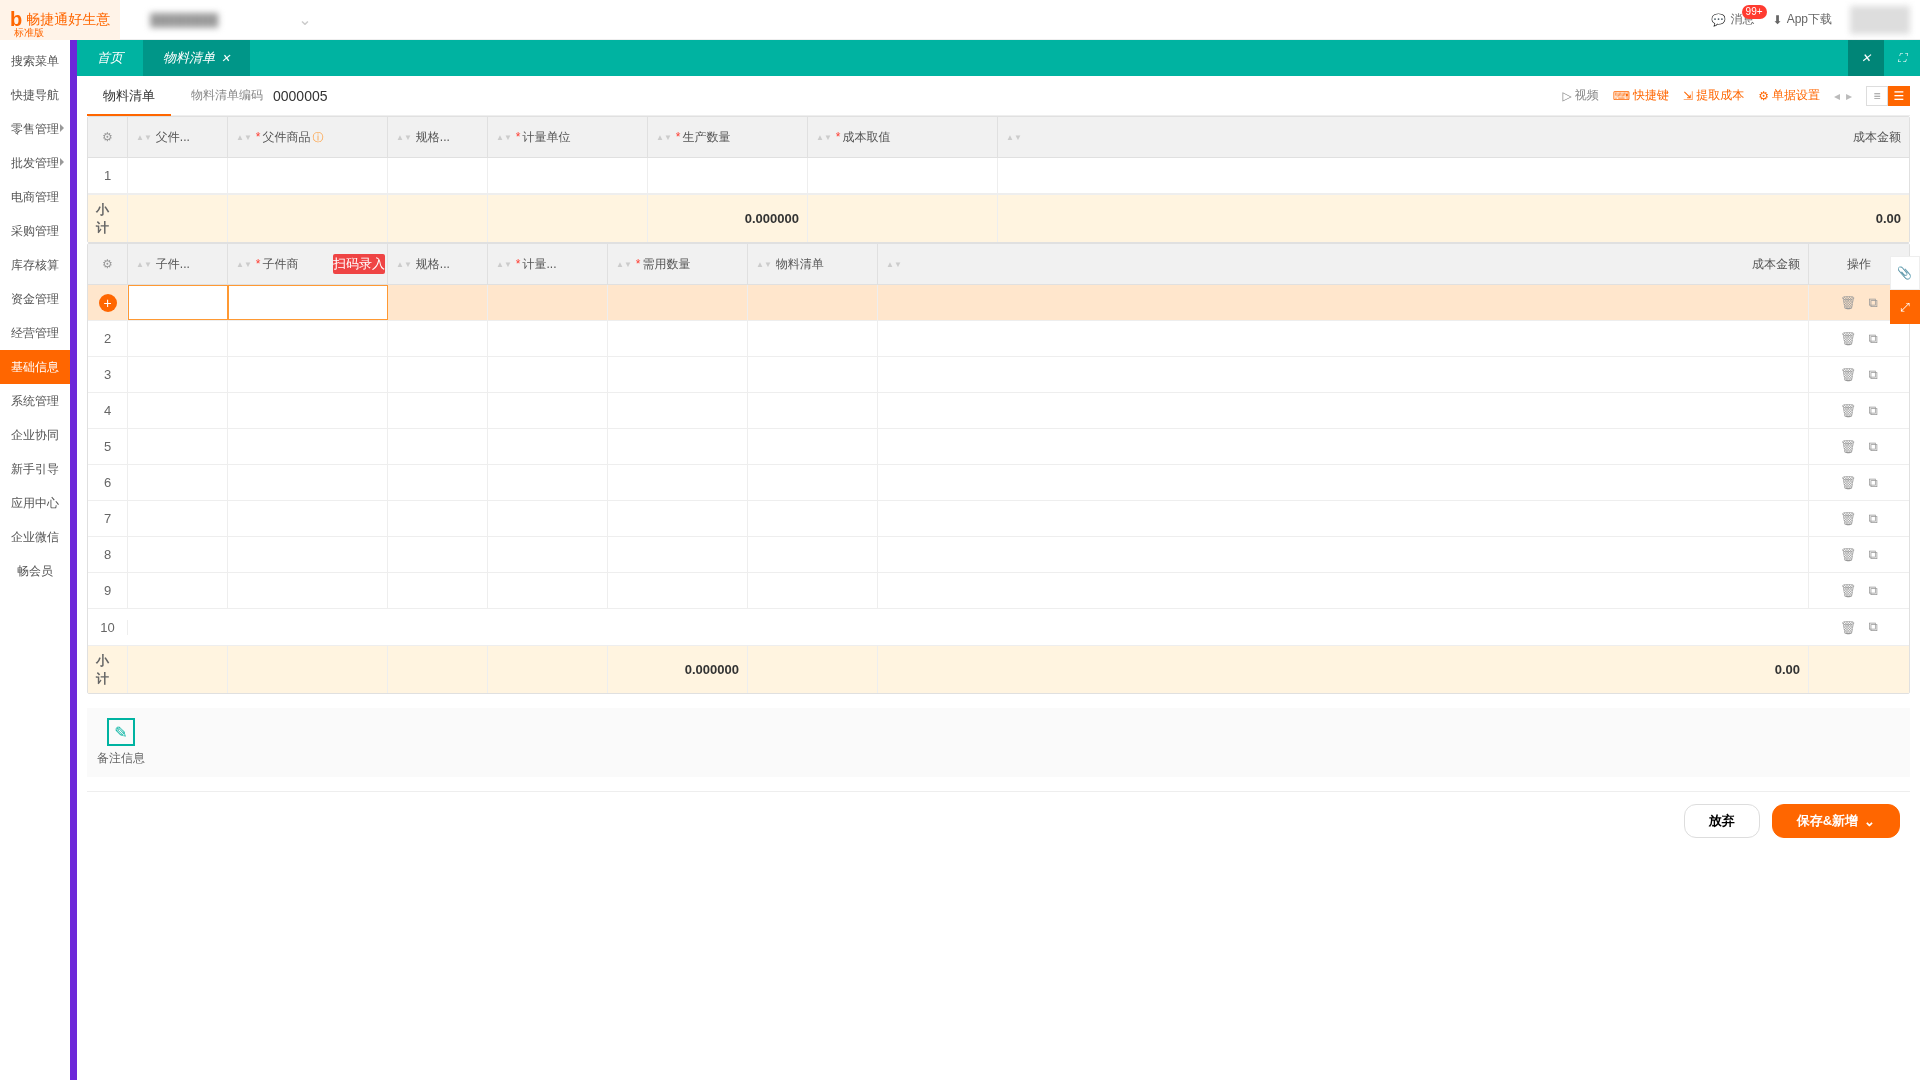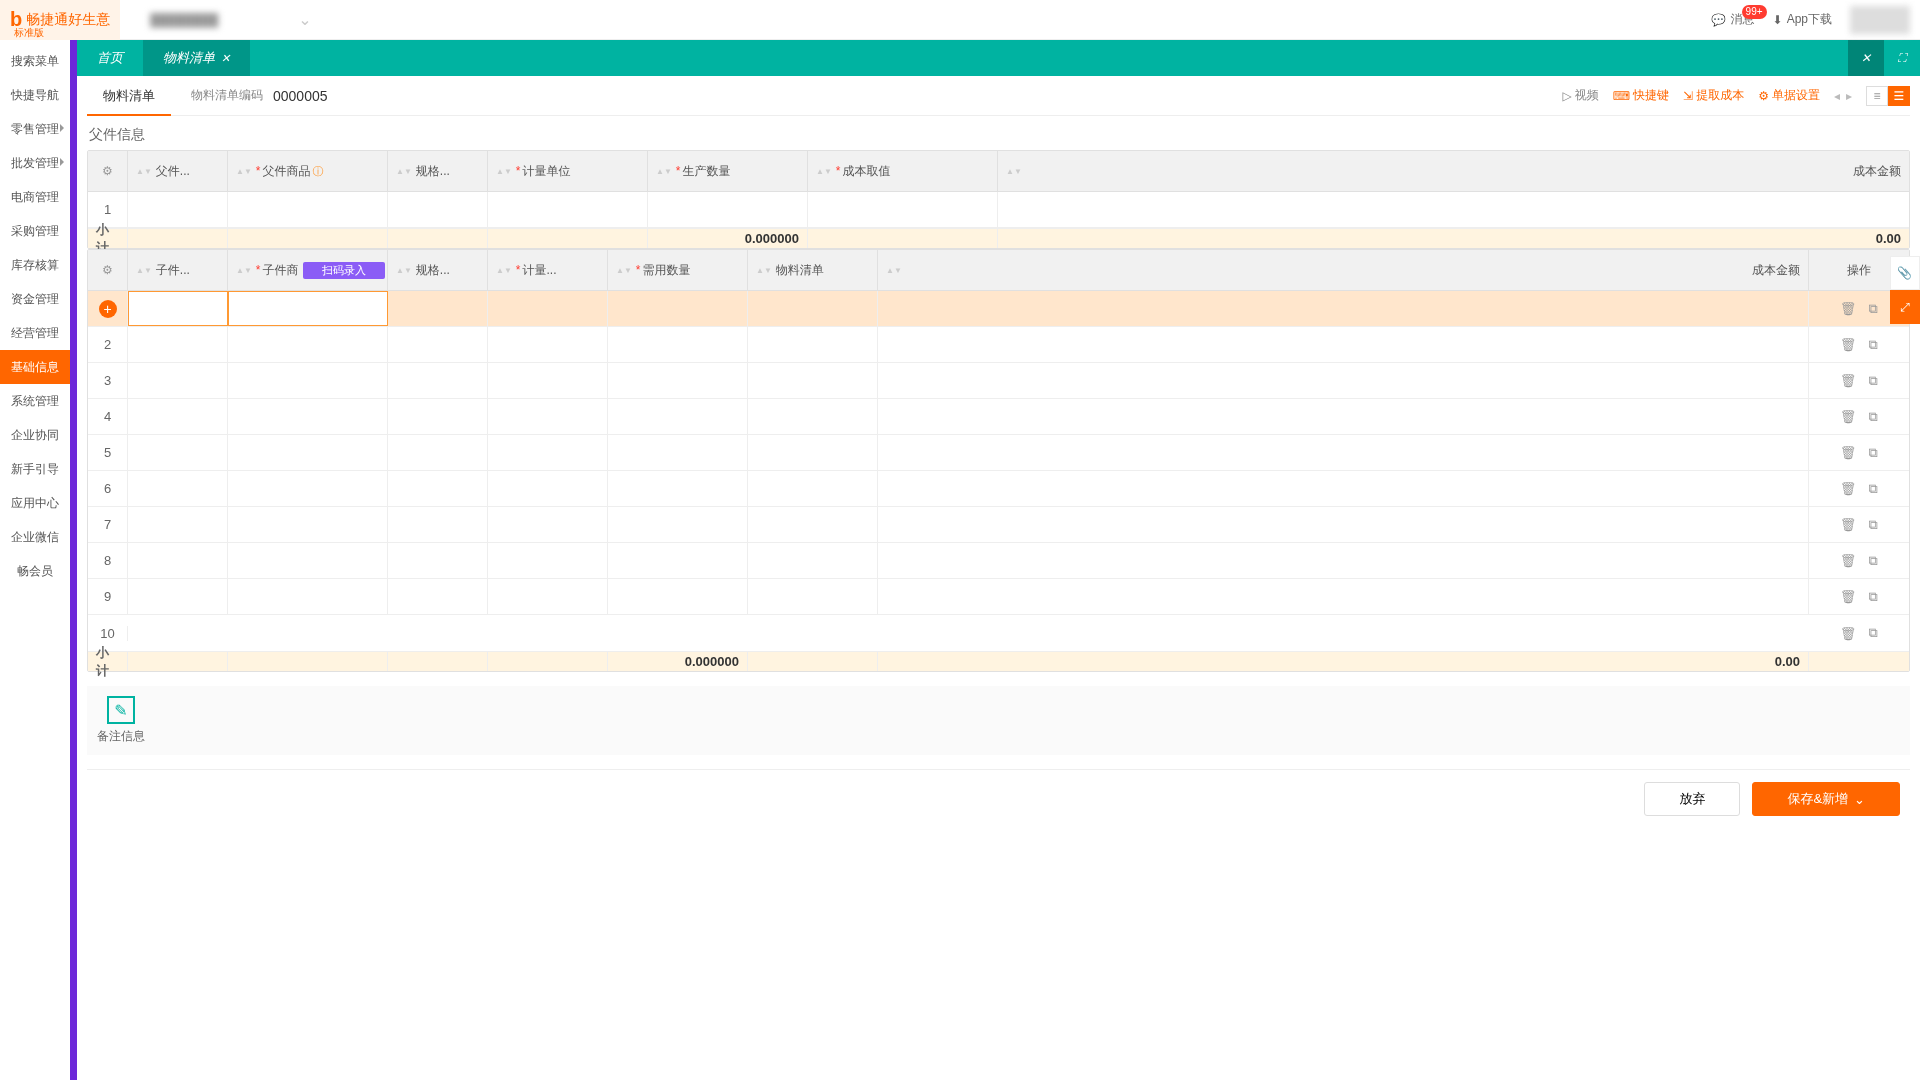--- a/index.html
+++ b/index.html
@@ -62,34 +62,34 @@
 .gear-cell { width: 40px; justify-content: center; color: #999; }
 
 .grid-row { display: flex; border-bottom: 1px solid #eee; height: 36px; }
 .grid-row:last-of-type { border-bottom: none; align-items: center; }
 .gc { border-right: 1px solid #eee; display: flex; align-items: center; padding: 0 8px; font-size: 13px; }
 .gc:last-child { border-right: none; }
 .row-num { width: 40px; justify-content: center; color: #666; }
 .grid-row.hl { background: #ffe6cc; }
 .grid-row.hl .gc.editable { background: #fff; border: 1px solid #ff9933; }
 .add-btn { width: 18px; height: 18px; border-radius: 50%; background: #ff6600; color: #fff; display: flex; align-items: center; justify-content: center; font-size: 14px; }
-.subtotal-row { display: flex; background: #fff4e0; height: 20px; font-weight: bold; border-top: 1px solid #eee; }
-.scan-tag { position: absolute; right: 2px; background: #8b5cf6; color: #fff; font-size: 11px; padding: 1px 19px; border-radius: 2px; }
+.subtotal-row { display: flex; background: #fff4e0; height: 48px; font-weight: bold; border-top: 1px solid #eee; }
+.scan-tag { position: absolute; right: 2px; background: #ef4444; color: #fff; font-size: 13px; padding: 1px 0; border-radius: 2px; }
 .op-cell { justify-content: center; gap: 12px; color: #999; }
 .op-ic { cursor: pointer; font-size: 13px; }
 
 .remark-area { margin-top: 14px; background: #fafafa; padding: 10px; display: flex; align-items: center; gap: 20px; }
 .remark-icon-wrap { display: flex; flex-direction: column; align-items: center; color: #00b3a1; }
 .remark-icon { width: 28px; height: 28px; border: 2px solid #00b3a1; display: flex; align-items: center; justify-content: center; font-size: 16px; }
 .remark-label { font-size: 12px; color: #666; margin-top: 4px; }
 .remark-input { flex: 1; border: none; border-bottom: 1px solid #e8e8e8; background: transparent; padding: 6px 4px; font-size: 12px; color: #333; outline: none; }
 .remark-input::placeholder { color: #bbb; }
 
 .footer { margin-top: 14px; padding: 12px 10px; border-top: 1px solid #eee; display: flex; justify-content: flex-end; gap: 12px; background: #fff; }
-.btn { padding: 7px 34px; border-radius: 3px; font-size: 13px; cursor: pointer; border: 1px solid #ddd; background: #fff; }
+.btn { padding: 7px 24px; border-radius: 12px; font-size: 13px; cursor: pointer; border: 1px solid #ddd; background: #fff; font-weight: bold; }
 .btn-primary { background: #ff6600; color: #fff; border-color: #ff6600; display: flex; align-items: center; gap: 6px; }
 
 .right-float { position: fixed; right: 0; top: 256px; display: flex; flex-direction: column; }
 .float-btn { width: 30px; height: 34px; display: flex; align-items: center; justify-content: center; border: 1px solid #eee; background: #fff; }
 .float-btn.orange { background: #ff6600; color: #fff; border-color: #ff6600; }
 
 .ar-right { justify-content: flex-end; }
 </style>
 </head>
 <body>
@@ -179,21 +179,20 @@
             <span>◂</span>
             <span>▸</span>
           </span>
           <div class="view-switch">
             <div class="view-btn">≡</div>
             <div class="view-btn active">☰</div>
           </div>
         </div>
       </div>
 
-      <div class="section-title">父件信息</div>
       <div class="grid">
         <div class="grid-header">
           <div class="gh gear-cell">⚙</div>
           <div class="gh" style="width:100px">
               <span class="sort-ind">▲▼</span>
               <span>父件...</span>
             </div>
           <div class="gh" style="width:160px">
               <span class="sort-ind">▲▼</span>
               <span class="dot-req">*</span>

